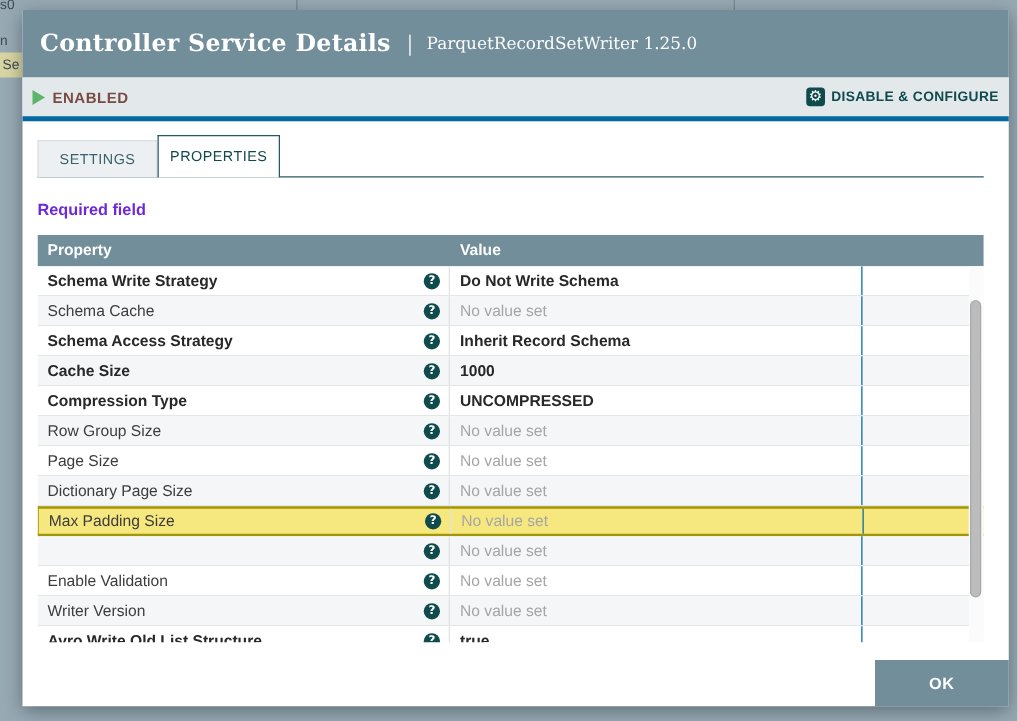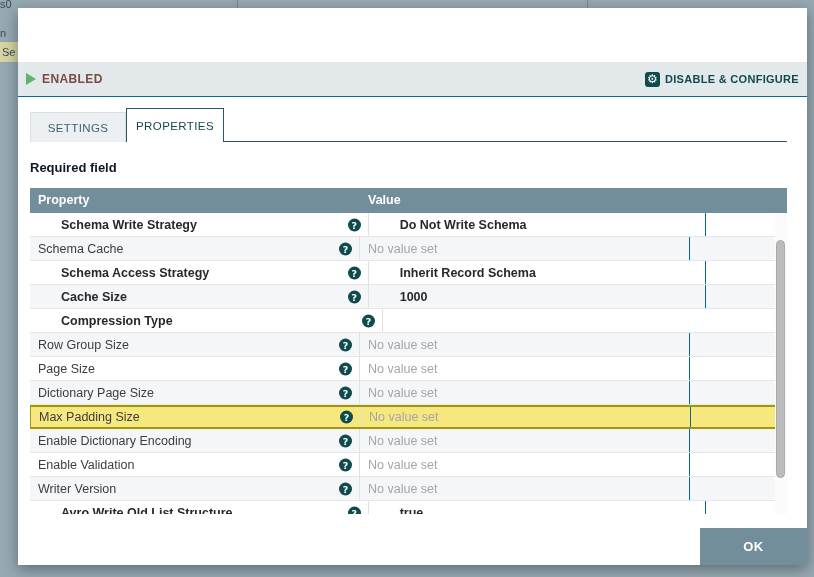--- a/index.html
+++ b/index.html
@@ -15,52 +15,52 @@
   .modal { position:absolute; left:18px; top:8px; width:789px; height:557px; background:#fff;
            box-shadow:0 4px 14px rgba(20,30,38,.45); }
 
   .hdr { position:absolute; left:0; top:0; width:100%; height:54px; background:#728e9b;
          display:flex; align-items:center; padding-left:14px; }
   .hdr .title { font-family:"DejaVu Serif", serif; font-weight:bold; font-size:19px; color:#fff; letter-spacing:.2px; }
   .hdr .sep { color:rgba(255,255,255,.75); font-size:18px; font-weight:300; margin:0 11px 0 13px; }
   .hdr .subtitle { font-family:"DejaVu Serif", serif; font-size:13.5px; color:#fdfdfd; }
 
   .statusbar { position:absolute; left:0; top:54px; width:100%; height:35px; background:#e3e8eb;
-               border-bottom:1px solid #0369a1; display:flex; align-items:center; padding:13px 8px; }
+               border-bottom:4px solid #0369a1; display:flex; align-items:center; padding:13px 8px; }
   .play-tri { width:0; height:0; border-left:10px solid #5cb56a; border-top:6px solid transparent;
               border-bottom:6px solid transparent; margin-right:6px; }
   .enabled-txt { font-size:12px; font-weight:bold; color:#7a4a44; letter-spacing:.4px; }
   .status-right { margin-left:auto; display:flex; align-items:center; cursor:pointer; }
   .gear-badge { width:15px; height:15px; background:#0f4a4d; border-radius:3px; color:#fff;
                 font-family:"DejaVu Sans", sans-serif; font-size:12px; line-height:15px; text-align:center; margin-right:5px; }
   .action-txt { font-size:11px; font-weight:bold; color:#0f4a4d; letter-spacing:.3px; }
 
   
   .tabbar { position:absolute; left:12px; top:100px; height:34px; display:flex; align-items:flex-end; z-index:2; }
   .tab-underline { position:absolute; left:12px; top:132.5px; width:757px; height:1.5px; background:#2a5b60; z-index:1; }
   .tab { width:96px; height:30px; background:#edf0f2; border:1px solid #d9dee0; border-bottom:none;
          display:flex; align-items:center; justify-content:center; font-size:11.5px; font-weight:normal;
          color:#3a626a; letter-spacing:.4px; cursor:pointer; }
   .tab.active { width:98px; height:34px; background:#fff; border:1px solid #255a60; border-bottom:none;
                 color:#14494c; position:relative; z-index:3; }
 
-  .required-label { position:absolute; left:12px; top:152px; font-size:13px; font-weight:bold; color:#0f172a; }
+  .required-label { position:absolute; left:12px; top:152px; font-size:13px; font-weight:bold; color:#6d28d9; }
 
   
   .ptable { position:absolute; left:12px; top:180px; width:757px; height:326px; overflow:hidden; background:#fff; }
   .thead { height:25px; background:#728e9b; position:relative;padding-left:40px; }
   .thead .th { position:absolute; top:0; height:25px; line-height:25px; color:#fff; font-size:12.5px; font-weight:bold; }
   .th-prop { left:8px; } .th-val { left:338px; }
   .tbody { height:301px; overflow:hidden; position:relative; }
   .trow { display:flex; height:24px; border-bottom:1px solid #e4e6e8; background:#fff; }
   .trow:nth-child(even) { background:#f4f6f7; }
   .trow.hl { background:#f6e87f; border-top:2px solid #a29709; border-bottom:2px solid #a29709;
              border-left:1px solid #a29709; }
   .cell { height:100%; font-size:12.5px; color:#3d3d3d; display:flex; align-items:center; }
-  .cell.b { font-weight:bold; color:#282828;margin-left:23px; }
+  .cell.b { font-weight:bold; color:#282828; }
   .cell.muted { color:#a6a6a6; }
   .pcell { width:330px; padding-left:8px; padding-right:26px; border-right:1px solid #dfe1e3; position:relative; }
   .vcell { width:330px; padding-left:8px; border-right:1px solid #0369a1;text-align:center; }
   .ecell { width:85px; }
   .help { position:absolute; right:7px; top:50%; transform:translateY(-50%); width:13px; height:13px;
           border-radius:50%; background:#0f4a4d; color:#fff; font-size:9.5px; font-weight:bold;
           display:flex; align-items:center; justify-content:center; cursor:pointer; font-family:"DejaVu Sans", sans-serif; }
   .scroll-track { position:absolute; right:0px; top:25px; width:12px; height:301px; background:#fbfbfb; }
   .scroll-thumb { position:absolute; right:2px; top:27px; width:9px; height:238px; background:#bcbcbc;
                   border:1px solid #a9a9a9; border-radius:5px; cursor:grab; }
@@ -78,20 +78,25 @@
     <div class="bd-line" style="left:237px;"></div>
     <div class="bd-line" style="left:587px;"></div>
     <div class="bd-frag" style="left:0;top:-2px;">s0</div>
     <div class="bd-frag" style="left:0;top:27px;">n</div>
     <div class="bd-hl"></div>
     <div class="bd-frag" style="left:2px;top:46px;">Se</div>
   </div>
 
   <div class="modal">
 
+    <div class="hdr">
+      <span class="title">Controller Service Details</span>
+      <span class="sep">|</span>
+      <span class="subtitle">ParquetRecordSetWriter 1.25.0</span>
+    </div>
 
     <div class="statusbar">
       <span class="play-tri"></span>
       <span class="enabled-txt">ENABLED</span>
       <span class="status-right">
         <span class="gear-badge">⚙</span>
         <span class="action-txt">DISABLE &amp; CONFIGURE</span>
       </span>
     </div>
 
@@ -139,20 +144,21 @@
               <span class="help">?</span>
             </div>
             <div class="cell vcell b">1000</div>
             <div class="cell ecell"></div>
           </div>
           <div class="trow">
             <div class="cell pcell b">
               <span>Compression Type</span>
               <span class="help">?</span>
             </div>
+            <div class="cell vcell b">UNCOMPRESSED</div>
             <div class="cell ecell"></div>
           </div>
           <div class="trow">
             <div class="cell pcell">
               <span>Row Group Size</span>
               <span class="help">?</span>
             </div>
             <div class="cell vcell muted">No value set</div>
             <div class="cell ecell"></div>
           </div>
@@ -175,21 +181,20 @@
           <div class="trow hl">
             <div class="cell pcell">
               <span>Max Padding Size</span>
               <span class="help">?</span>
             </div>
             <div class="cell vcell muted">No value set</div>
             <div class="cell ecell"></div>
           </div>
           <div class="trow">
             <div class="cell pcell">
-              <span>Enable Dictionary Encoding</span>
               <span class="help">?</span>
             </div>
             <div class="cell vcell muted">No value set</div>
             <div class="cell ecell"></div>
           </div>
           <div class="trow">
             <div class="cell pcell">
               <span>Enable Validation</span>
               <span class="help">?</span>
             </div>

